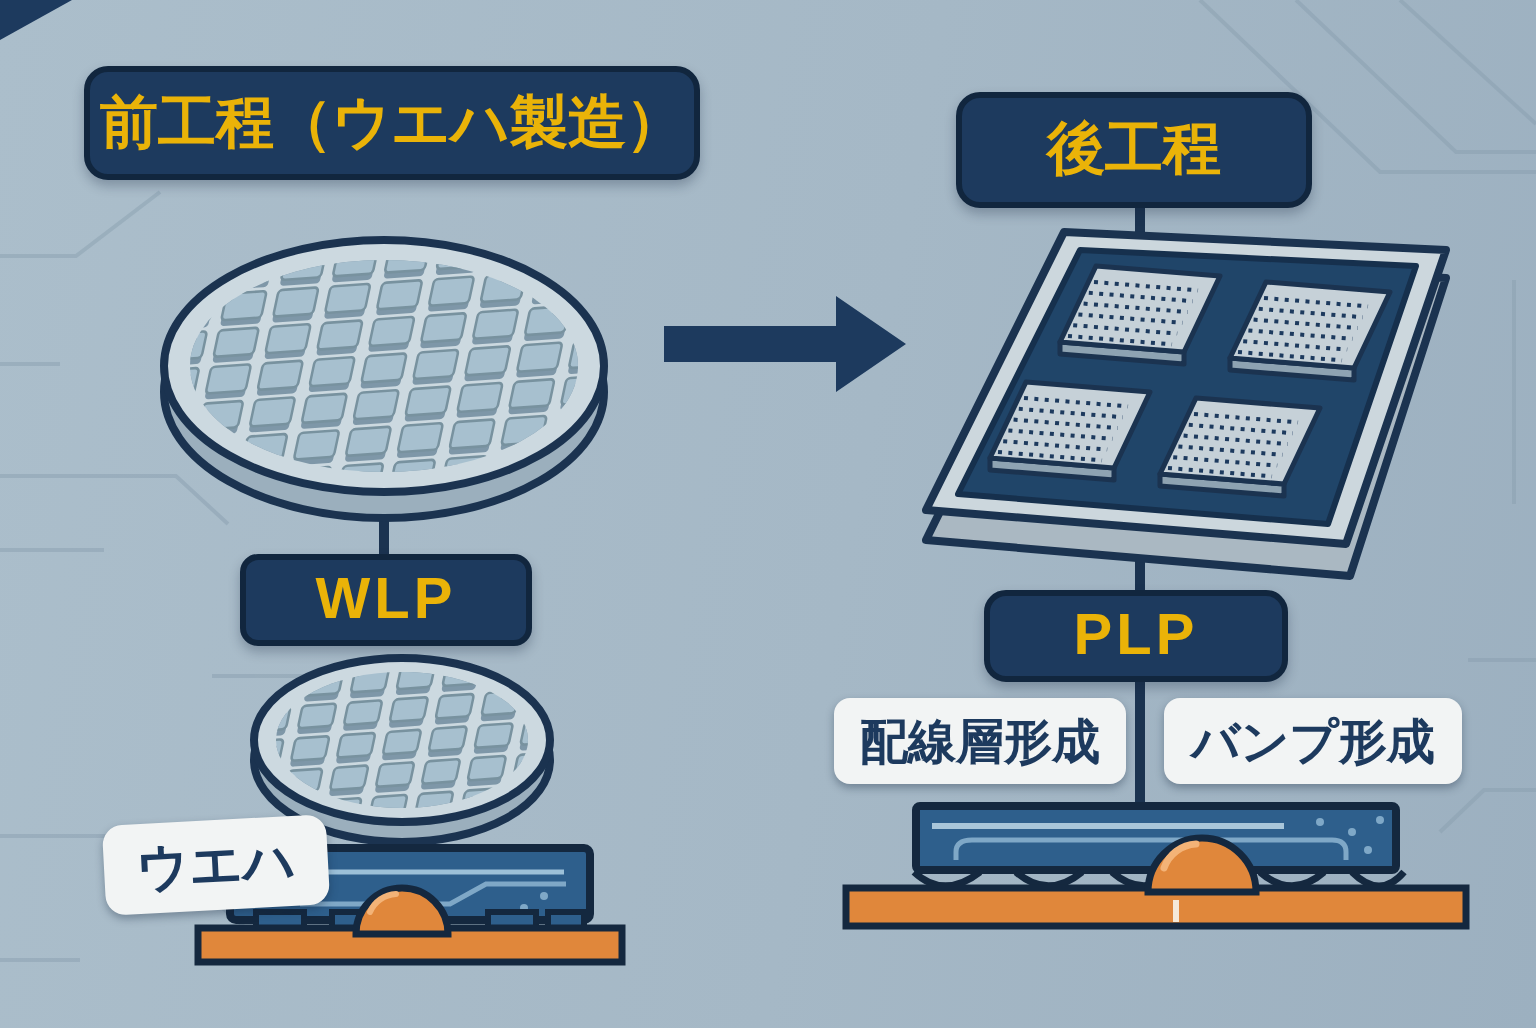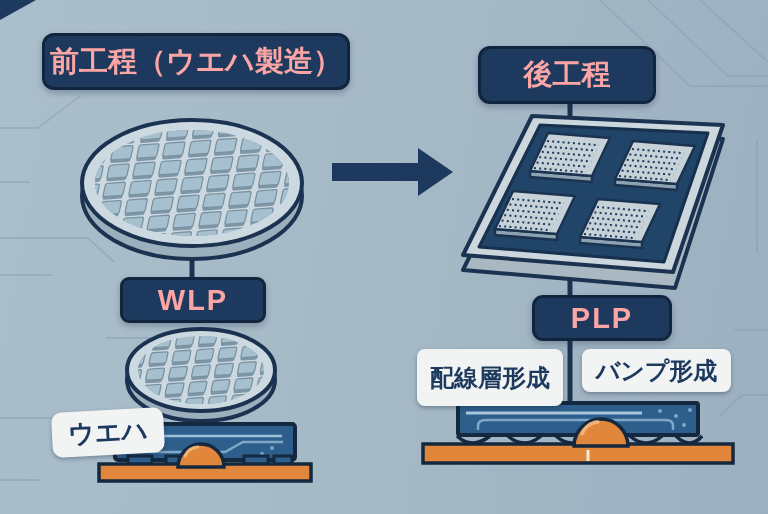--- a/index.html
+++ b/index.html
@@ -4,21 +4,21 @@
 <style>
   html,body{margin:0;padding:0;}
   body{font-family:"Liberation Sans","DejaVu Sans",sans-serif;}
   .canvas{
     position:relative;width:768px;height:514px;overflow:hidden;
     background:linear-gradient(100deg,#abbecb 0%,#a5b8c6 55%,#9cb0c0 100%);
   }
   .canvas svg{position:absolute;left:0;top:0;}
   .label-box{
     position:absolute;display:flex;align-items:center;justify-content:center;
-    background:var(--navy,#1d3a5e);color:#fca5a5;font-weight:bold;
+    background:var(--navy,#1d3a5e);color:#eab308;font-weight:bold;
     border:3px solid #11263e;border-radius:12px;box-sizing:border-box;
     box-shadow:0 3px 6px rgba(18,34,58,.28);
     white-space:nowrap;
   }
   .tag{
     position:absolute;display:flex;align-items:center;justify-content:center;
     background:var(--label-bg,#f2f4f4);color:var(--navy,#1d3a5e);font-weight:bold;
     border-radius:10px;box-sizing:border-box;
     box-shadow:0 2px 4px rgba(18,34,58,.35);
     white-space:nowrap;
@@ -364,20 +364,20 @@
       <line x1="588" y1="450" x2="588" y2="461" stroke="#f5e9d8" stroke-width="3"></line>
     </g>
   </svg>
 
   <div class="label-box fs-big" style="left:42px;top:33px;width:308px;height:57px;">前工程（ウエハ製造）</div>
 
   <div class="label-box fs-big" style="left:478px;top:46px;width:178px;height:58px;">後工程</div>
 
   <div class="label-box fs-mid" style="left:120px;top:277px;width:146px;height:46px;border-radius:9px;">WLP</div>
 
-  <div class="label-box fs-mid" style="left:492px;top:295px;width:140px;height:46px;border-radius:11px;margin-left:40px;">PLP</div>
+  <div class="label-box fs-mid" style="left:492px;top:295px;width:152px;height:46px;border-radius:11px;">PLP</div>
 
   <div class="tag" style="left:52px;top:410px;width:112px;height:45px;font-size:26px;transform:rotate(-3deg);">ウエハ</div>
 
-  <div class="tag fs-tag" style="left:417px;top:349px;width:146px;height:57px;border-radius:8px;">配線層形成</div>
+  <div class="tag fs-tag" style="left:417px;top:349px;width:146px;height:43px;border-radius:8px;">配線層形成</div>
 
   <div class="tag fs-tag" style="left:582px;top:349px;width:149px;height:43px;border-radius:8px;">バンプ形成</div>
 </div>
 
 </body></html>

